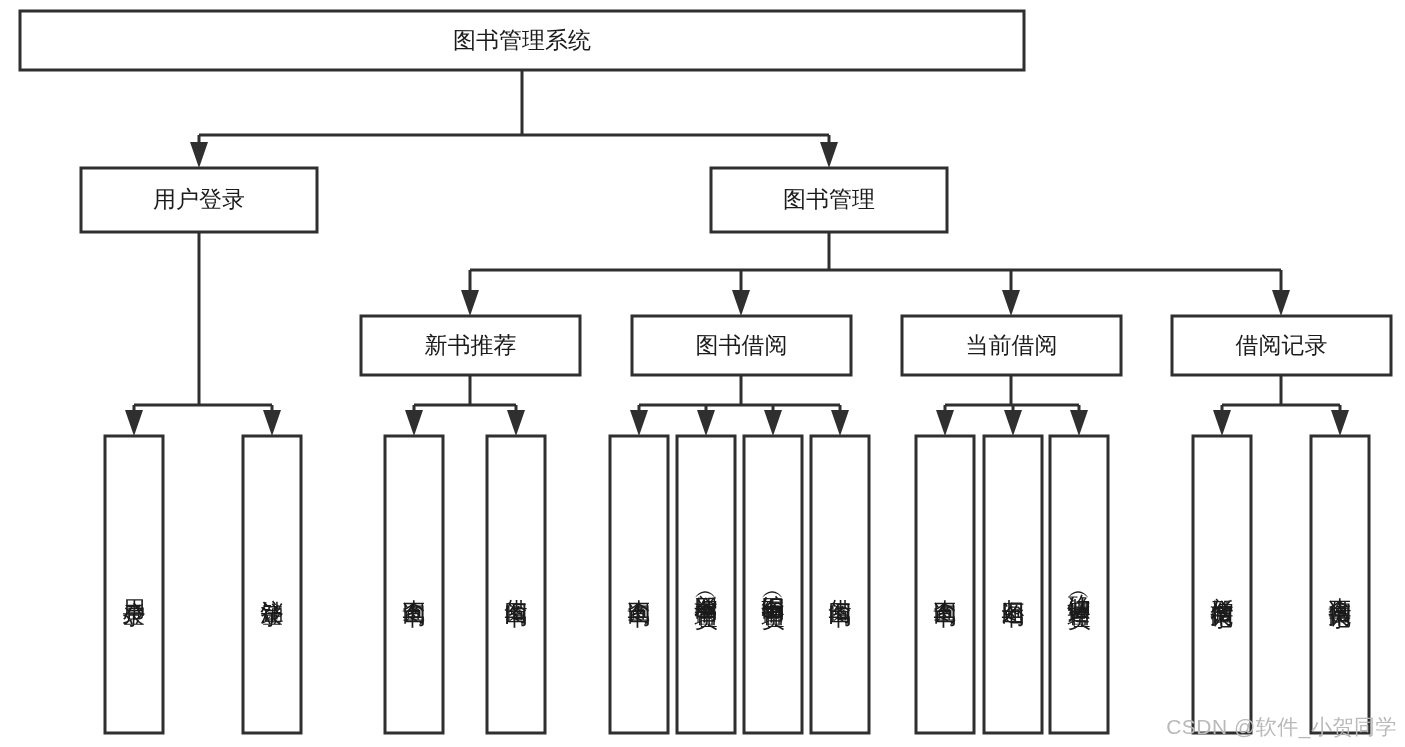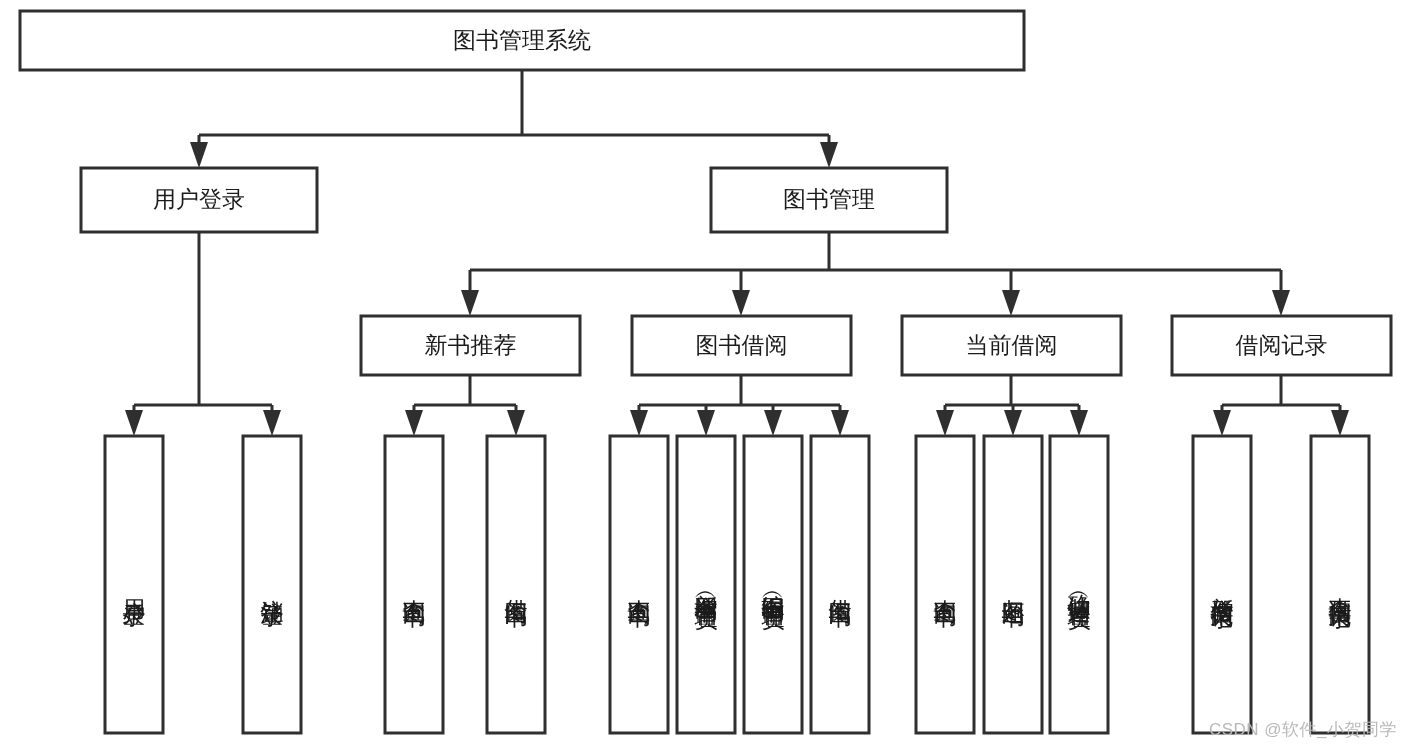--- a/index.html
+++ b/index.html
@@ -63,21 +63,21 @@
     justify-content: center;
     white-space: nowrap;
     pointer-events: none;
     user-select: none;
   }
   .watermark {
     position: absolute;
     right: 8px;
     bottom: 6px;
     font-family: "Liberation Sans", "DejaVu Sans", sans-serif;
-    font-size: 17px;
+    font-size: 21px;
     color: #b9b9b9;
     letter-spacing: 0.5px;
     white-space: nowrap;
   }
 </style>
 </head>
 <body>
 
 <div id="diagram-root">
 

